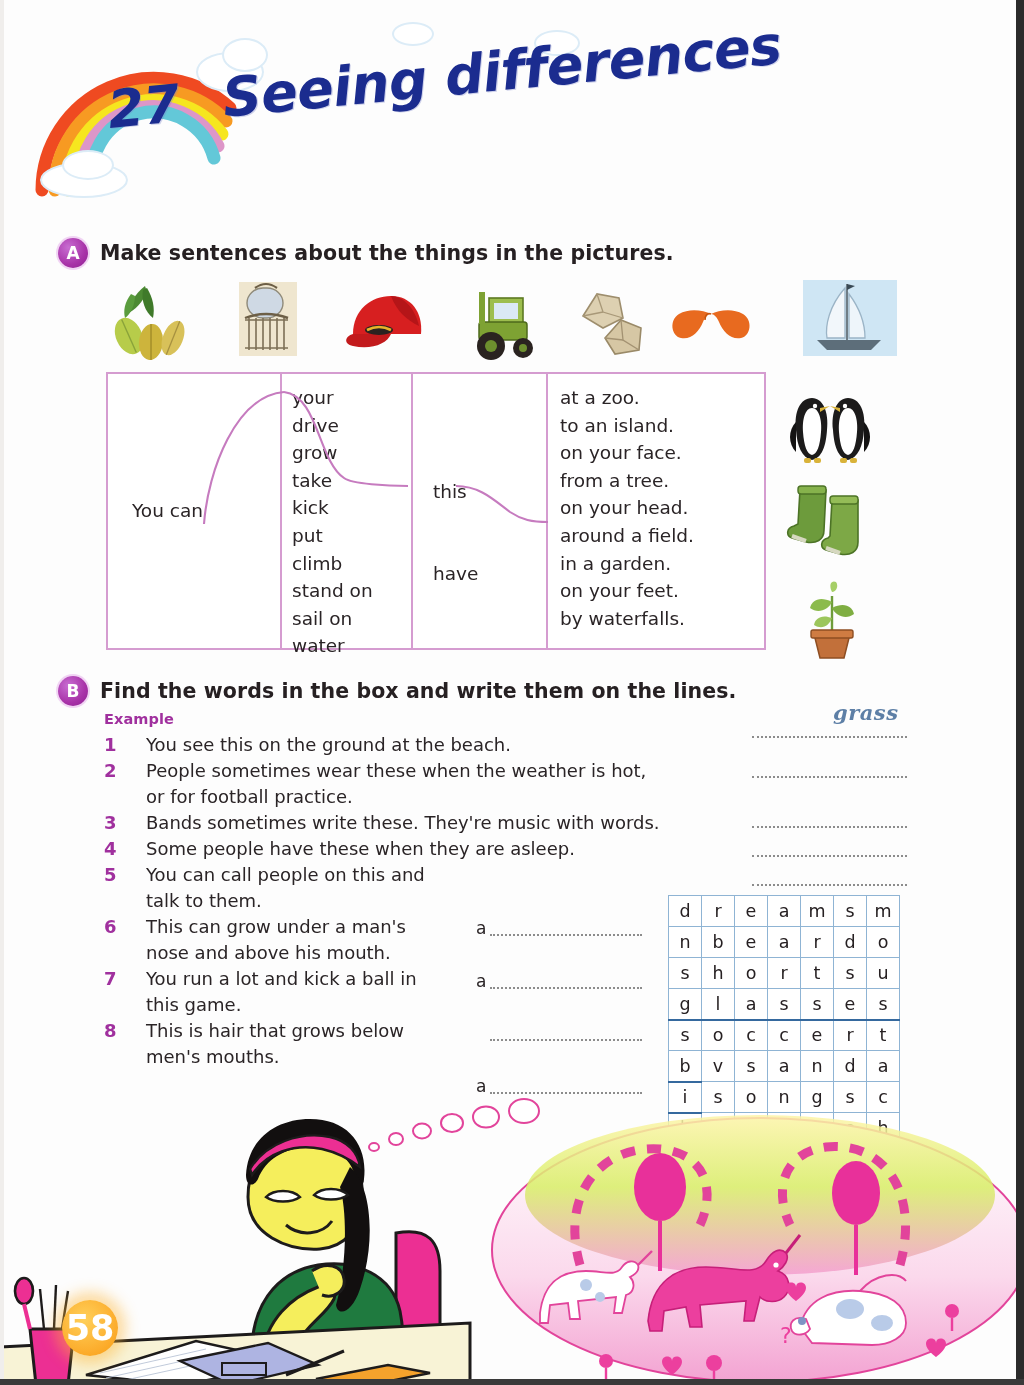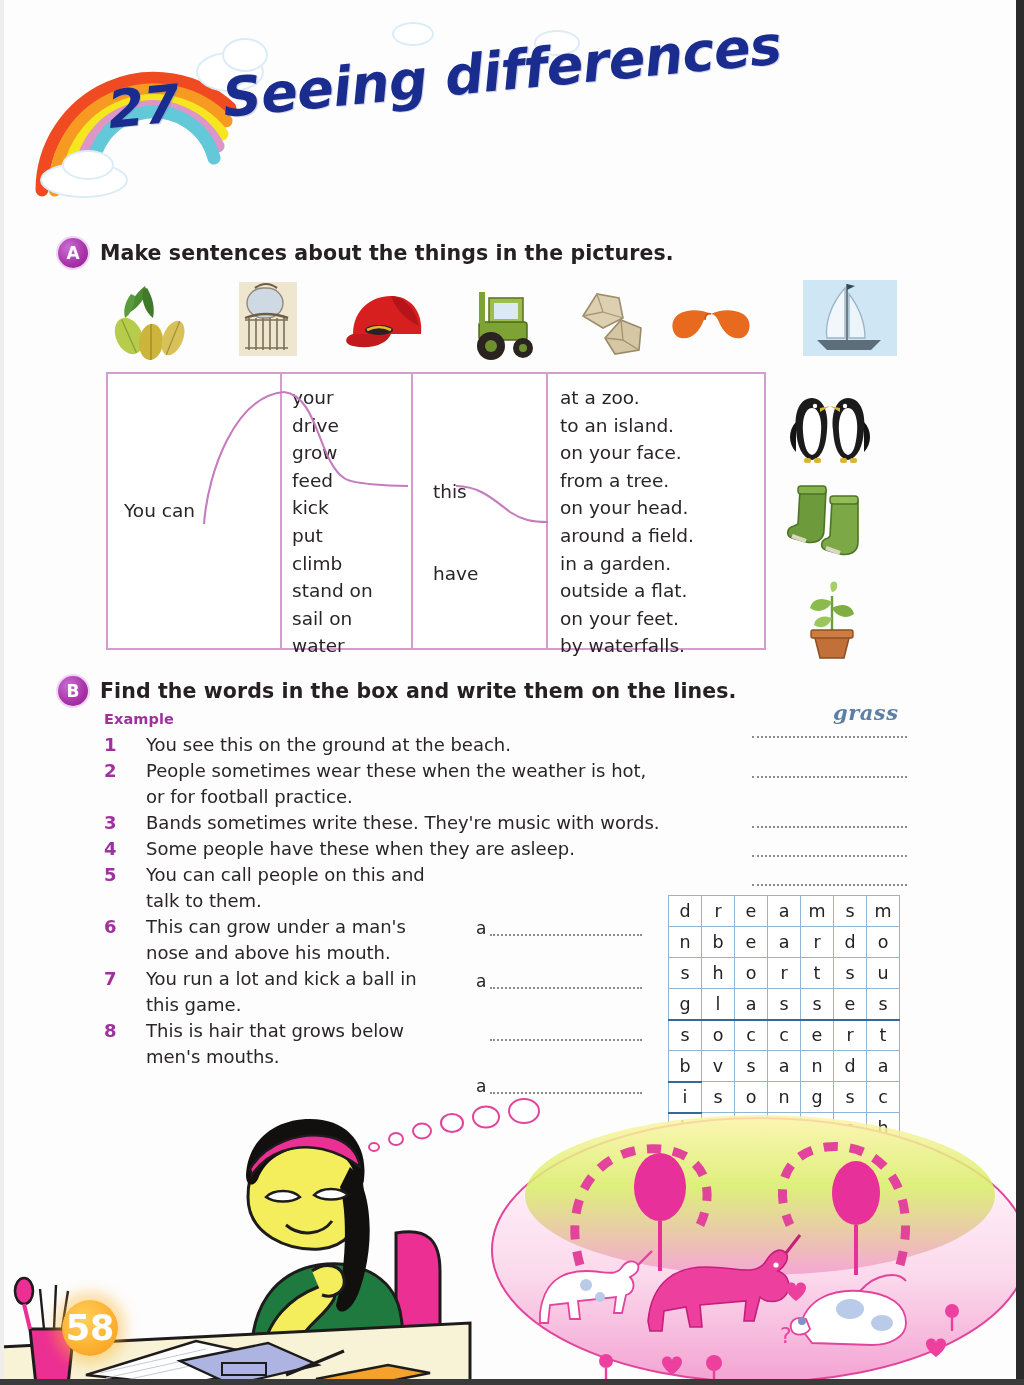--- a/index.html
+++ b/index.html
@@ -75,21 +75,21 @@
     background:#fff;
   }
   .vline { position:absolute; top:0; bottom:0; width:2px; background:#d59cd0; }
   #vl1 { left:172px; } #vl2 { left:303px; } #vl3 { left:438px; }
   .col { position:absolute; top:0; bottom:0; padding-top:10px; }
   .col-word {
     font-family:"DejaVu Sans", sans-serif;
     font-size:18.5px; color:#2a2426; line-height:27.6px;
     white-space:nowrap;
   }
-  #col1 { left:0; width:153px; display:flex; align-items:center; padding-left:16px; padding-top:0; }
+  #col1 { left:0; width:153px; display:flex; align-items:center; padding-left:24px; padding-top:0; }
   #col2 { left:174px; width:129px; padding-left:10px; }
   #col3 { left:313px; width:133px; padding-left:12px; }
   #col4 { left:440px; width:264px; padding-left:12px; }
   #col3 .dem-this  { position:absolute; top:104px; left:12px; }
   #col3 .dem-these { position:absolute; top:186px; left:12px; }
   #connector { position:absolute; left:0; top:0; width:660px; height:278px; pointer-events:none; }
 
   
   #right-pics { position:absolute; left:782px; top:382px; width:120px; height:278px; }
   .rpic { position:absolute; width:100px; height:86px; }
@@ -289,21 +289,21 @@
     <div class="vline" id="vl3"></div>
 
     <div class="col" id="col1">
       <span class="col-word">You can</span>
     </div>
 
     <div class="col" id="col2">
       <div class="col-word">your</div>
       <div class="col-word">drive</div>
       <div class="col-word">grow</div>
-      <div class="col-word">feed</div>
+      <div class="col-word">take</div>
       <div class="col-word">kick</div>
       <div class="col-word">put</div>
       <div class="col-word">climb</div>
       <div class="col-word">stand on</div>
       <div class="col-word">sail on</div>
       <div class="col-word">water</div>
     </div>
 
     <div class="col" id="col3">
       <div class="col-word dem-this">this</div>
@@ -311,21 +311,20 @@
     </div>
 
     <div class="col" id="col4">
       <div class="col-word">at a zoo.</div>
       <div class="col-word">to an island.</div>
       <div class="col-word">on your face.</div>
       <div class="col-word">from a tree.</div>
       <div class="col-word">on your head.</div>
       <div class="col-word">around a field.</div>
       <div class="col-word">in a garden.</div>
-      <div class="col-word">outside a flat.</div>
       <div class="col-word">on your feet.</div>
       <div class="col-word">by waterfalls.</div>
     </div>
 
     <svg id="connector" viewBox="0 0 660 278">
       <g fill="none" stroke="#c67bbf" stroke-width="2.1">
         <path d="M96 150 C100 96 128 22 176 18"></path>
         <path d="M176 18 C210 22 210 86 236 104 C244 110 280 112 300 112"></path>
         <path d="M348 112 C372 112 386 126 402 138 C414 146 424 148 440 148"></path>
       </g>

